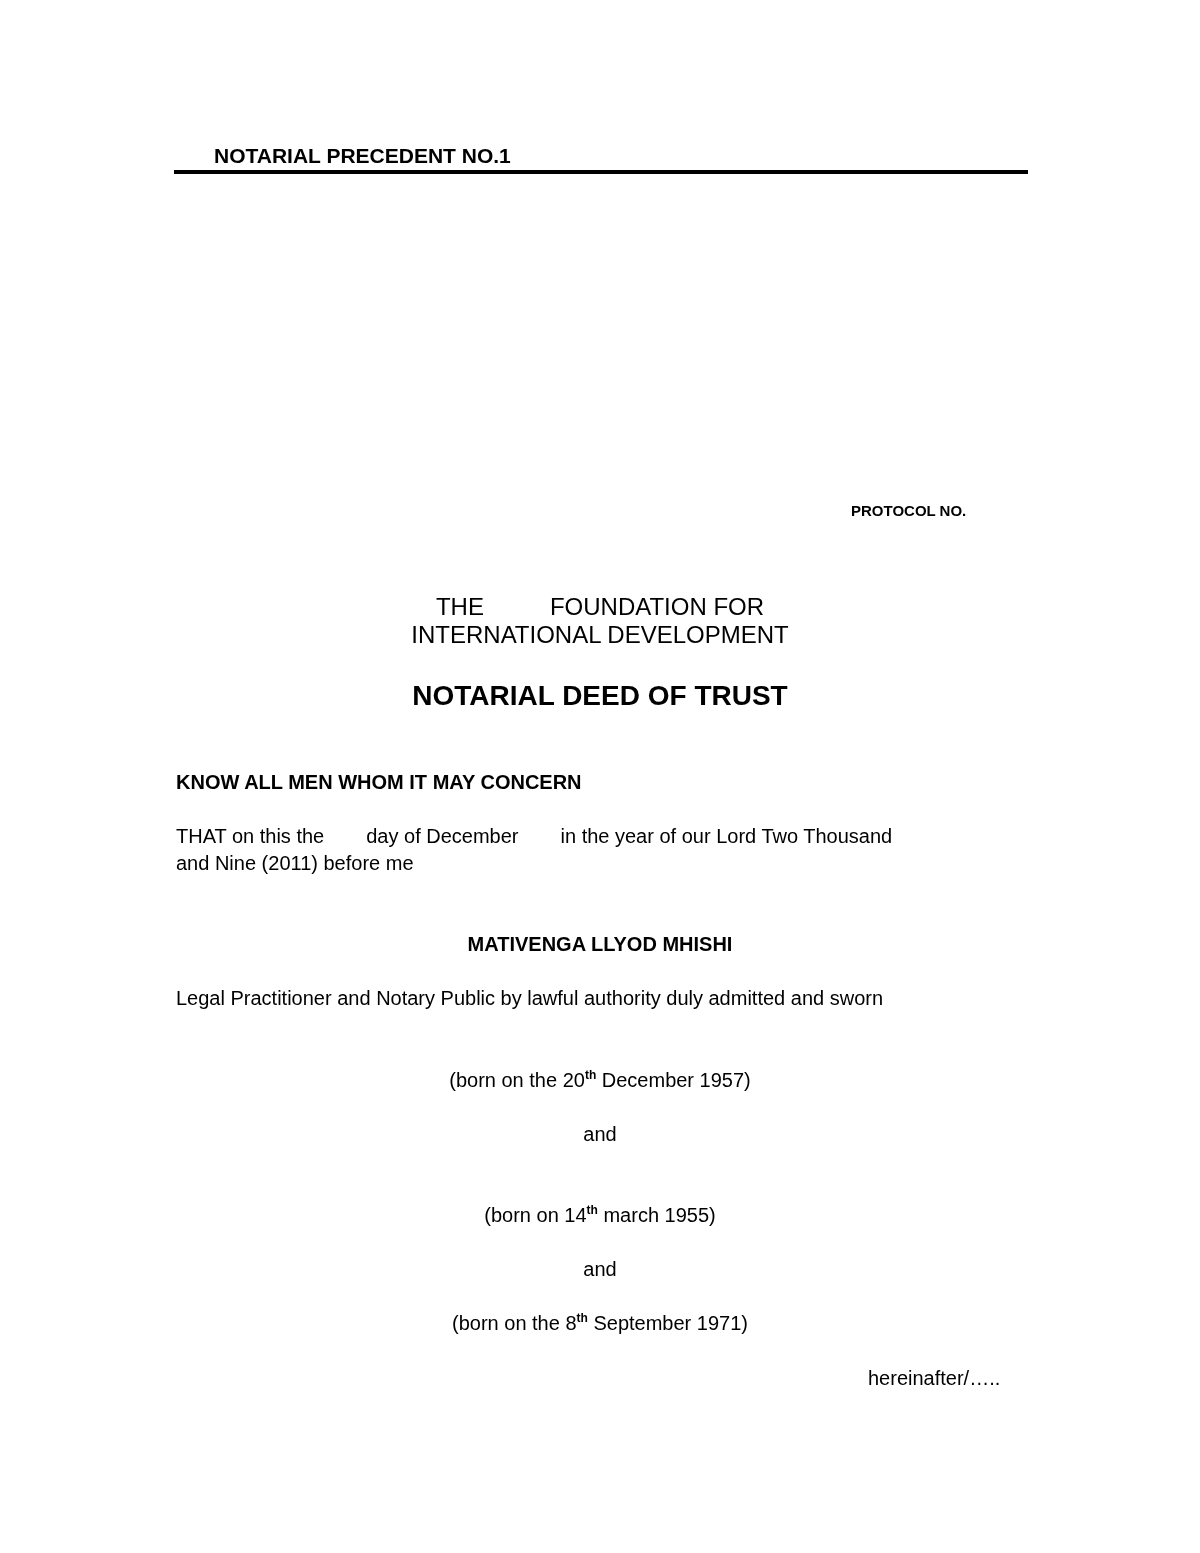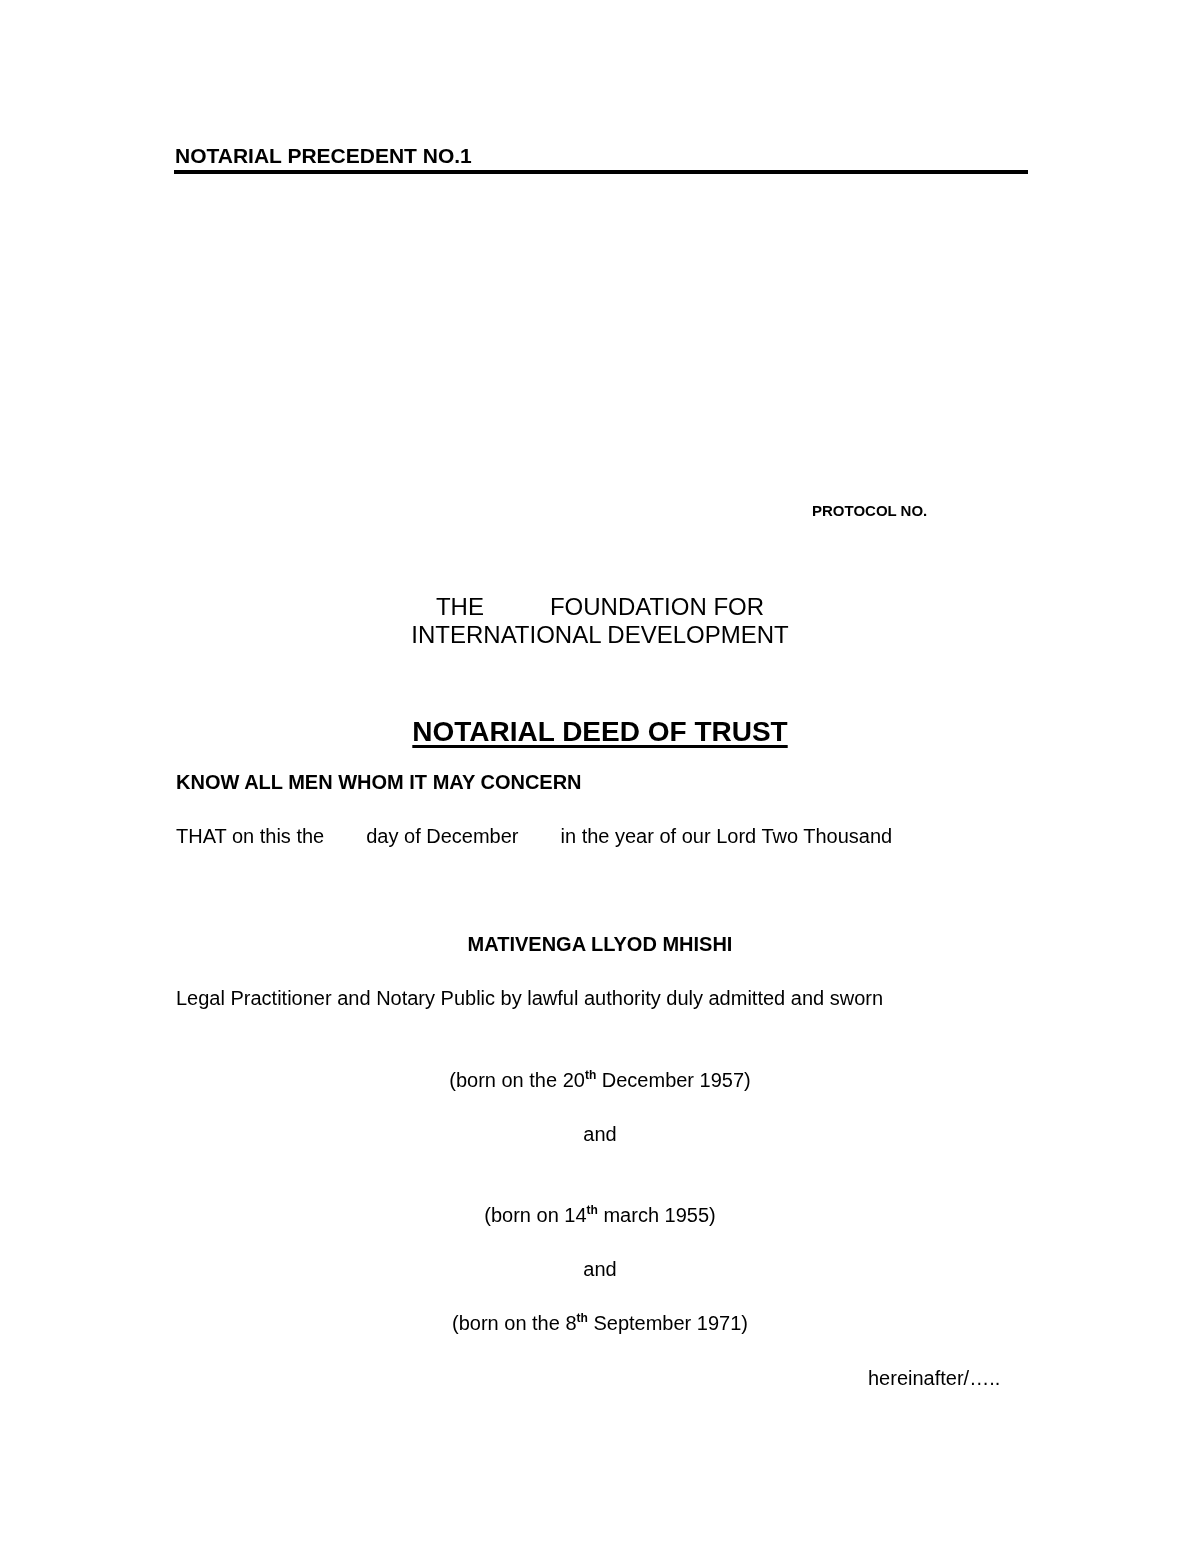--- a/index.html
+++ b/index.html
@@ -1,33 +1,33 @@
 <!DOCTYPE html>
 <html><head>
 <meta charset="utf-8">
 <style>
   html, body { margin: 0; padding: 0; background: #ffffff; }
   body {
     width: 1200px; height: 1553px; position: relative; overflow: hidden;
     font-family: "Liberation Sans", sans-serif; color: #000;
   }
   .abs { position: absolute; white-space: nowrap; }
-  .bold { font-weight: bold; }
+  .bold { font-weight: bold; margin-left: 39px; }
   .precedent {
     left: 175px; top: 144px; font-size: 21px;
   }
   .rule {
     position: absolute; left: 174px; top: 170px; width: 854px; height: 4px; background: #000;
   }
   .protocol { left: 812px; top: 502px; font-size: 15px; }
   .center-line { left: 0; width: 1200px; text-align: center; }
   .title1 { top: 560px; font-size: 24px; margin-top: 33px; }
   .title1 .gap { display: inline-block; width: 66px; }
   .title2 { top: 621px; font-size: 24px; }
-  .title3 { top: 680px; font-size: 28px; font-weight: bold; text-decoration: underline; text-underline-offset: 4px; text-decoration-thickness: 3px; margin-top: 36px; }
+  .title3 { top: 680px; font-size: 28px; font-weight: bold; text-underline-offset: 4px; text-decoration-thickness: 3px; }
   .know { left: 176px; top: 771px; font-size: 20px; font-weight: bold; }
   .para { left: 176px; font-size: 20px; line-height: 27px; }
   .p1 { top: 823px; }
   .gapA { display: inline-block; width: 42px; }
   .gapB { display: inline-block; width: 42px; }
   .notary { top: 933px; font-size: 20px; font-weight: bold; }
   .p2 { top: 985px; }
   .born { font-size: 20px; }
   .born sup { font-size: 12px; vertical-align: 8px; line-height: 0; font-weight: bold; }
   .b1 { top: 1069px; }
@@ -48,20 +48,21 @@
 <div class="abs center-line title1">
   <span>THE</span><span class="gap"></span><span>FOUNDATION FOR</span>
 </div>
 <div class="abs center-line title2">INTERNATIONAL DEVELOPMENT</div>
 <div class="abs center-line title3">NOTARIAL DEED OF TRUST</div>
 
 <div class="abs know">KNOW ALL MEN WHOM IT MAY CONCERN</div>
 
 <div class="abs para p1">
   <div><span>THAT on this the</span><span class="gapA"></span><span>day of December</span><span class="gapB"></span><span>in the year of our Lord Two Thousand</span></div>
+  <div>and Nine (2011) before me</div>
 </div>
 
 <div class="abs center-line notary">MATIVENGA LLYOD MHISHI</div>
 
 <div class="abs para p2">
   <div>Legal Practitioner and Notary Public by lawful authority duly admitted and sworn</div>
 </div>
 
 <div class="abs center-line born b1"><span>(born on the 20</span><sup>th</sup><span> December 1957)</span></div>
 <div class="abs center-line born and1">and</div>

